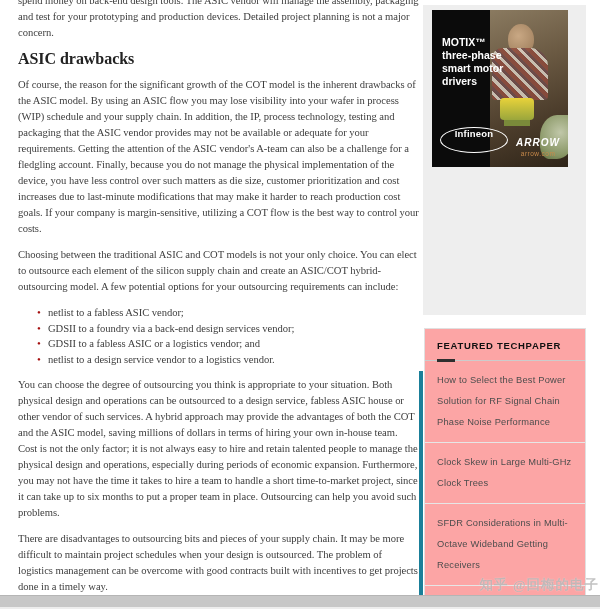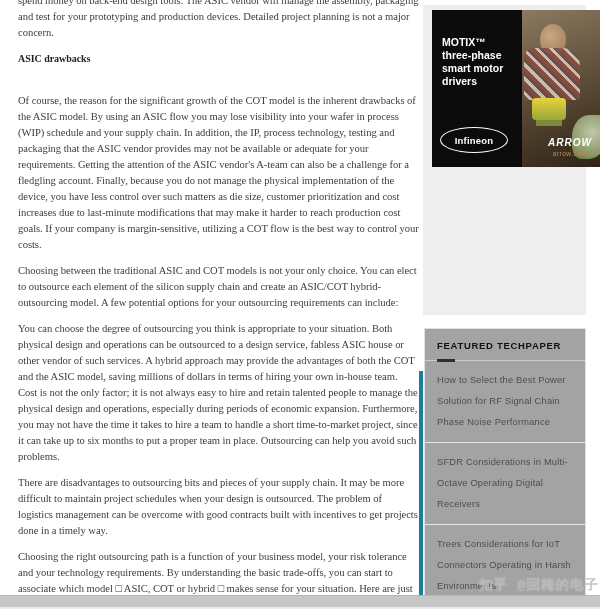--- a/index.html
+++ b/index.html
@@ -9,35 +9,35 @@
     font-family:"Liberation Serif", serif;
   }
   
   .article{
     position:absolute;left:18px;top:-7px;width:401px;
     font-size:10.6px;line-height:16px;color:#3d3d3d;
     letter-spacing:-0.05px;
   }
   .article p{margin:0 0 10px 0;}
   .article h3{
-    margin:2px 0 26px 0;font-size:10px;color:#222;font-weight:bold;
+    margin:2px 0 10px 0;font-size:16px;color:#222;font-weight:bold;
   }
   .article ul{margin:0 0 10px 0;padding:0 0 0 30px;list-style:none;}
   .article li{position:relative;line-height:15.5px;}
   .article li::before{
     content:"\2022";position:absolute;left:-11px;top:0;
     color:#a50f0f;font-size:11px;
   }
   
   .rail-panel{
     position:absolute;left:423px;top:5px;width:163px;height:310px;
     background:#eeeeee;
   }
   .ad{
-    position:absolute;left:432px;top:10px;width:168px;height:157px;
+    position:absolute;left:432px;top:10px;width:136px;height:157px;
     background:#0b0b0b;overflow:hidden;
     font-family:"Liberation Sans", sans-serif;
   }
   .ad-photo{
     position:absolute;right:0;top:0;width:78px;height:157px;
     background:linear-gradient(160deg,#8a7a60 0%,#6b5a43 35%,#4a3b2a 70%,#2e2418 100%);
   }
   .ad-photo .head{
     position:absolute;left:18px;top:14px;width:26px;height:30px;border-radius:50% 50% 45% 45%;
     background:radial-gradient(circle at 40% 40%,#c9a884,#9a7a58);
@@ -58,33 +58,33 @@
     opacity:.9;
   }
   .ad-headline{
     position:absolute;left:10px;top:26px;width:72px;
     color:#ffffff;font-weight:bold;font-size:10.5px;line-height:13px;
     white-space:pre-line;
   }
   .infineon{
     position:absolute;left:8px;bottom:14px;width:66px;height:24px;
     border:1.6px solid #ffffff;border-radius:50%;
-    display:flex;align-items:center;justify-content:center;
+    display:flex;align-items:flex-start;justify-content:center;
     color:#ffffff;font-size:9.5px;font-weight:bold;letter-spacing:.2px;
   }
   .arrow-wrap{position:absolute;right:8px;bottom:10px;text-align:center;}
   .arrow-logo{
     color:#ffffff;font-weight:bold;font-size:10px;letter-spacing:1px;
     font-family:"Liberation Sans", sans-serif;font-style:italic;
   }
   .arrow-url{color:#c98a4b;font-size:6.5px;margin-top:2px;letter-spacing:.5px;}
   
   .tp-card{
     position:absolute;left:424px;top:328px;width:162px;height:281px;
-    background:#a3a3a3;border:1px solid #e0e0e0;border-bottom:none;
+    background:#fca5a5;border:1px solid #e0e0e0;border-bottom:none;
     box-sizing:border-box;overflow:hidden;
     font-family:"Liberation Sans", sans-serif;
   }
   .tp-header{
     position:relative;padding:11px 12px 9px 12px;border-bottom:1px solid #cccccc;
   }
   .tp-title{
     font-size:9.5px;font-weight:bold;letter-spacing:.7px;color:#111111;
   }
   .tp-dash{
@@ -101,35 +101,41 @@
   
   .bottom-bar{
     position:absolute;left:0;top:595px;width:600px;height:12px;background:#c7c7c7;z-index:5;
     border-top:1px solid #b5b5b5;
   }
   .bottom-strip{
     position:absolute;left:0;top:607px;width:600px;height:2px;background:#ededed;z-index:5;
   }
   .watermark{
     position:absolute;right:1px;top:576px;z-index:6;
-    font-family:Liberation Mono, monospace;
+    font-family:Liberation Serif, serif;
     font-size:13.5px;font-weight:bold;letter-spacing:1px;
     color:rgba(135,135,135,0.5);
     text-shadow:0 0 1px rgba(255,255,255,.8);
     white-space:nowrap;
   }
 </style>
 </head>
 <body>
 
 <main class="article">
   <p>spend money on back-end design tools. The ASIC vendor will manage the assembly, packaging and test for your prototyping and production devices. Detailed project planning is not a major concern.</p>
   <h3>ASIC drawbacks</h3>
   <p>Of course, the reason for the significant growth of the COT model is the inherent drawbacks of the ASIC model. By using an ASIC flow you may lose visibility into your wafer in process (WIP) schedule and your supply chain. In addition, the IP, process technology, testing and packaging that the ASIC vendor provides may not be available or adequate for your requirements. Getting the attention of the ASIC vendor's A-team can also be a challenge for a fledgling account. Finally, because you do not manage the physical implementation of the device, you have less control over such matters as die size, customer prioritization and cost increases due to last-minute modifications that may make it harder to reach production cost goals. If your company is margin-sensitive, utilizing a COT flow is the best way to control your costs.</p>
   <p>Choosing between the traditional ASIC and COT models is not your only choice. You can elect to outsource each element of the silicon supply chain and create an ASIC/COT hybrid-outsourcing model. A few potential options for your outsourcing requirements can include:</p>
+  <ul>
+    <li>netlist to a fabless ASIC vendor;</li>
+    <li>GDSII to a foundry via a back-end design services vendor;</li>
+    <li>GDSII to a fabless ASIC or a logistics vendor; and</li>
+    <li>netlist to a design service vendor to a logistics vendor.</li>
+  </ul>
   <p>You can choose the degree of outsourcing you think is appropriate to your situation. Both physical design and operations can be outsourced to a design service, fabless ASIC house or other vendor of such services. A hybrid approach may provide the advantages of both the COT and the ASIC model, saving millions of dollars in terms of hiring your own in-house team. Cost is not the only factor; it is not always easy to hire and retain talented people to manage the physical design and operations, especially during periods of economic expansion. Furthermore, you may not have the time it takes to hire a team to handle a short time-to-market project, since it can take up to six months to put a proper team in place. Outsourcing can help you avoid such problems.</p>
   <p>There are disadvantages to outsourcing bits and pieces of your supply chain. It may be more difficult to maintain project schedules when your design is outsourced. The problem of logistics management can be overcome with good contracts built with incentives to get projects done in a timely way.</p>
   <p>Choosing the right outsourcing path is a function of your business model, your risk tolerance and your technology requirements. By understanding the basic trade-offs, you can start to associate which model □ ASIC, COT or hybrid □ makes sense for your situation. Here are just a few general guidelines:</p>
 
 </main>
 
 <div class="rail-panel"></div>
 
 <div class="ad">
   <div class="ad-photo">
@@ -150,21 +156,22 @@
     <div class="arrow-url">arrow.com</div>
   </div>
 </div>
 
 <div class="tp-card">
   <div class="tp-header">
     <div class="tp-title">FEATURED TECHPAPER</div>
     <div class="tp-dash"></div>
   </div>
   <div class="tp-item">How to Select the Best Power Solution for RF Signal Chain Phase Noise Performance</div>
-  <div class="tp-item">SFDR Considerations in Multi-Octave Operating Digital Receivers</div>
+  <div class="tp-item">Clock Skew in Large Multi-GHz Clock Trees</div>
+  <div class="tp-item">SFDR Considerations in Multi-Octave Wideband Getting Receivers</div>
   <div class="tp-item">Trees Considerations for IoT Connectors Operating in Harsh Environments</div>
   <div class="tp-item">Space COTS Radiation Tolerant Devices</div>
 
 </div>
 
 <div class="scroll-indicator"></div>
 
 <div class="bottom-bar"></div>
 <div class="bottom-strip"></div>
 

